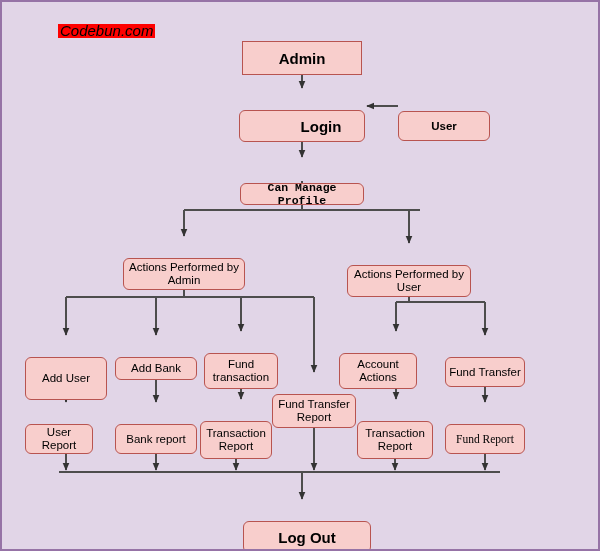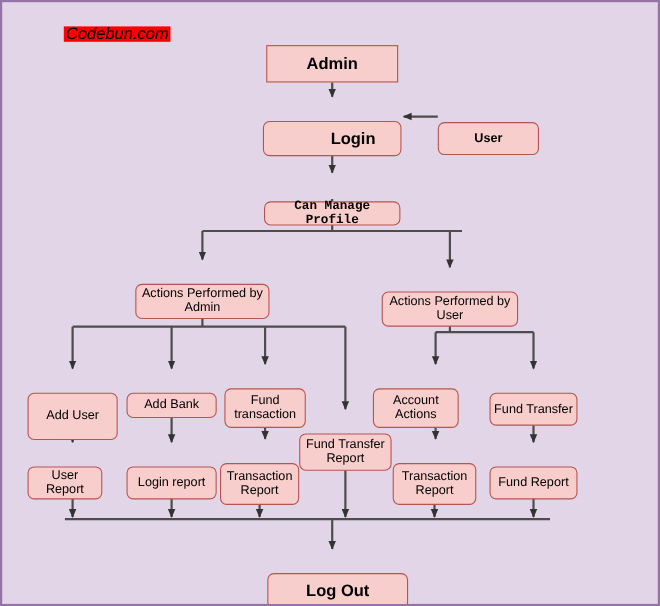--- a/index.html
+++ b/index.html
@@ -152,40 +152,40 @@
 
   <div class="node" style="left:270px; top:372px; width:84px; height:34px;">
     <span><span>Fund Transfer</span><br><span>Report</span></span>
   </div>
 
   <div class="node" style="left:23px; top:402px; width:68px; height:30px;">
     <span>User Report</span>
   </div>
 
   <div class="node" style="left:113px; top:402px; width:82px; height:30px;">
-    <span>Login report</span>
+    <span>Bank report</span>
   </div>
 
   <div class="node" style="left:198px; top:399px; width:72px; height:38px;">
     <span><span>Transaction</span><br><span>Report</span></span>
   </div>
 
   <div class="node" style="left:337px; top:331px; width:78px; height:36px;">
     <span><span>Account</span><br><span>Actions</span></span>
   </div>
 
   <div class="node" style="left:443px; top:335px; width:80px; height:30px;">
     <span>Fund Transfer</span>
   </div>
 
   <div class="node" style="left:355px; top:399px; width:76px; height:38px;">
     <span><span>Transaction</span><br><span>Report</span></span>
   </div>
 
-  <div class="node" style="left:443px; top:402px; width:80px; height:30px;">
+  <div class="node" style="left:443px; top:402px; width:80px; height:30px;font-family:Liberation Serif, serif;">
     <span>Fund Report</span>
   </div>
 
   <div class="node big" style="left:241px; top:499px; width:128px; height:32px;">
     <span>Log Out</span>
   </div>
 
 </div>
 
 </body></html>

